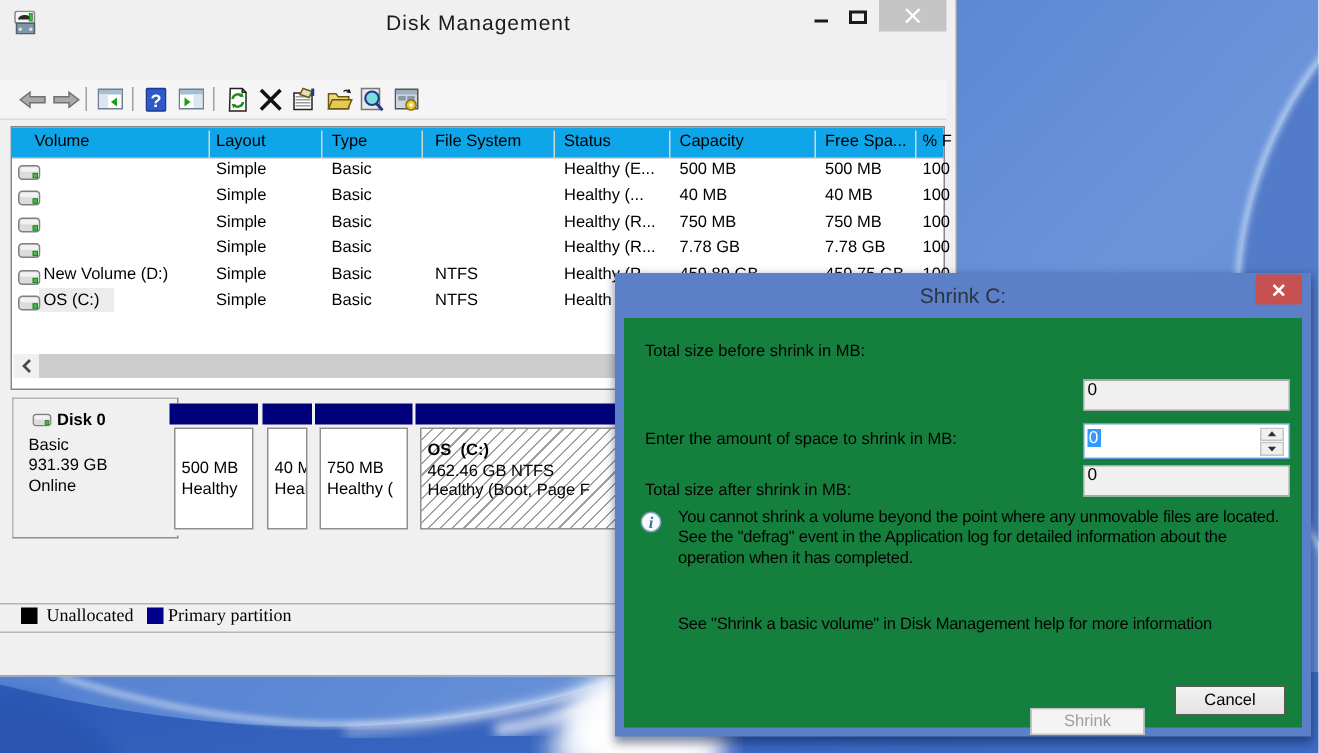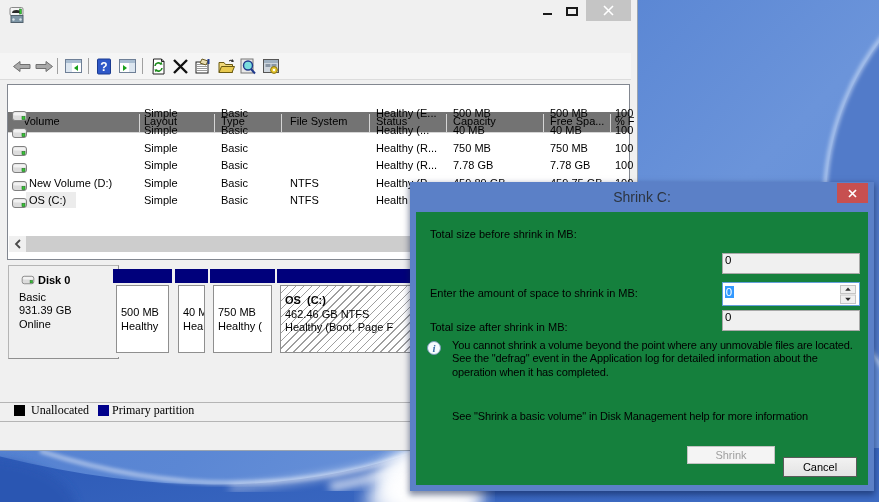--- a/index.html
+++ b/index.html
@@ -12,21 +12,21 @@
   #closebtn { position:absolute; left:586px; top:0; width:45px; height:21px; background:#c5c5c5; }
   #closebtn svg { position:absolute; left:17px; top:5px; }
   #minb { position:absolute; left:543px; top:13px; width:9px; height:2px; background:#1a1a1a; }
   #maxb { position:absolute; left:566px; top:7px; width:12px; height:9px; border:2px solid #1a1a1a; }
   #menubar { position:absolute; left:0px; top:31px; width:631px; height:22px; background:#f5f5f5; border-bottom:1px solid #dcdcdc; }
   .mi { position:absolute; top:4px; font-size:11px; color:#000; }
   #toolbar { position:absolute; left:0px; top:53px; width:631px; height:27px; background:#f5f5f5; border-bottom:1px solid #dcdcdc; }
   .tsep { position:absolute; top:5px; width:1px; height:16px; background:#a0a0a0; }
   .tico { position:absolute; top:5px; }
   #tablepanel { position:absolute; left:7px; top:84px; width:623px; height:176px; background:#fff; border:1px solid #828790; }
-  #thead { position:absolute; left:0; top:0; width:621px; height:21px; background:#737373; border-bottom:1px solid #d5d5d5;margin-top:27px; }
+  #thead { position:absolute; left:0; top:0; width:621px; height:21px; background:#0ea5e9; border-bottom:1px solid #d5d5d5; }
   .hsep { position:absolute; top:2px; width:1px; height:19px; background:#d5d5d5; }
   .hcell { position:absolute; top:3px; font-size:11px; color:#000; white-space:nowrap; }
   .trow { position:absolute; left:0; width:621px; height:17px; }
   .tc { position:absolute; top:2px; font-size:11px; color:#000; white-space:nowrap; }
   #hscroll { position:absolute; left:1px; top:151px; width:620px; height:16px; background:#f0f0f0; }
   #hthumb { position:absolute; left:17px; top:0px; width:404px; height:16px; background:#cdcdcd; }
   #disk0 { position:absolute; left:8px; top:265px; width:111px; height:94px; background:#f0f0f0; border:1px solid #b5b5b5; border-right:1px solid #8f8f8f; border-bottom:1px solid #8f8f8f; }
   .part { position:absolute; top:269px; height:88px; background:#f0f0f0; }
   .pnavy { position:absolute; left:0; top:0; width:100%; height:14px; background:#00007b; }
   .pbody { position:absolute; left:3px; top:16px; right:3px; bottom:4px; background:#fff; border:1px solid #8f8f8f; padding:2px 0 0 4px; overflow:hidden; }
@@ -92,20 +92,21 @@
   <div id="win">
 
     <svg class="abs" style="left:9px;top:7px" width="16" height="16" viewBox="0 0 16 16">
       <rect x="1" y="0.5" width="13" height="8" rx="1.5" fill="#f4f4f4" stroke="#8a8a8a"></rect>
       <path d="M3 6 a4.5 3 0 0 1 9 0 z" fill="#2a2a2a"></path>
       <rect x="10.5" y="2" width="2" height="5" fill="#35c435" stroke="#207020" stroke-width="0.5"></rect>
       <rect x="2" y="8.5" width="12" height="7" fill="#7e96a6" stroke="#51616d"></rect>
       <circle cx="4.5" cy="12.5" r="1.2" fill="#d8e2e8"></circle>
       <circle cx="11.5" cy="12.5" r="1.2" fill="#d8e2e8"></circle>
     </svg>
+    <div id="titletext">Disk Management</div>
     <div id="minb"></div>
     <div id="maxb"></div>
     <div id="closebtn">
         <svg width="11" height="11" viewBox="0 0 11 11">
           <path d="M1 1 L10 10 M10 1 L1 10" stroke="#ffffff" stroke-width="1.6"></path>
         </svg>
       </div>
 
 
     <div id="toolbar">
@@ -345,17 +346,17 @@
       <div class="dlabel" style="top:109px">Total size after shrink in MB:</div>
       <div class="dbox" style="top:98px">0</div>
 
       <svg class="abs" style="left:10px;top:128px" width="16" height="16" viewBox="0 0 16 16">
         <circle cx="8" cy="8" r="6.5" fill="#f6fafd" stroke="#7a9ab8"></circle>
         <text x="8" y="12" text-anchor="middle" font-family="Liberation Serif" font-style="italic" font-weight="bold" font-size="11" fill="#3a6ea5">i</text>
       </svg>
       <div class="itxt" style="top:126.5px">You cannot shrink a volume beyond the point where any unmovable files are located.<br>See the "defrag" event in the Application log for detailed information about the<br>operation when it has completed.</div>
       <div class="itxt" style="top:198px">See "Shrink a basic volume" in Disk Management help for more information</div>
 
-      <div class="btn" style="left:271px;top:234px;width:88px;height:18px;background:#f4f4f4;border:1px solid #c3c3c3;color:#9f9f9f;padding-top:2px">Shrink</div>
+      <div class="btn" style="left:271px;top:260px;width:76px;height:18px;background:#f4f4f4;border:1px solid #c3c3c3;color:#9f9f9f;padding-top:2px">Shrink</div>
       <div class="btn" style="left:367px;top:244.5px;width:74px;height:20px;background:linear-gradient(#f2f2f2,#e3e3e3);border:1px solid #5a5a5a;color:#000;padding-top:3px">Cancel</div>
     </div>
   </div>
 </div>
 
 </body></html>

